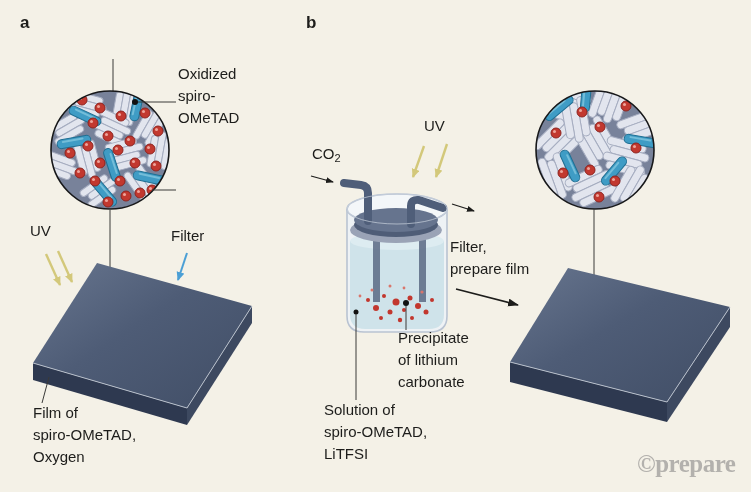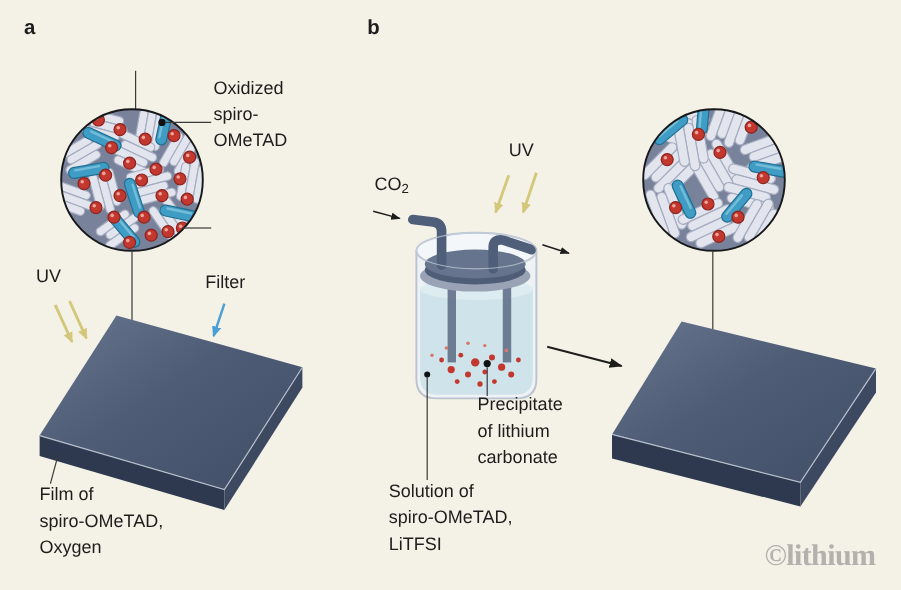--- a/index.html
+++ b/index.html
@@ -456,21 +456,23 @@
 OMeTAD</div>
   <div class="label" style="left:30px;top:220px">UV</div>
   <div class="label" style="left:171px;top:225px">Filter</div>
   <div class="label" style="left:33px;top:402px">Film of
 spiro-OMeTAD,
 Oxygen</div>
 
   <div class="label panel-letter" style="left:306px;top:12px">b</div>
   <div class="label" style="left:312px;top:143px"><span>CO</span><span class="sub">2</span></div>
   <div class="label" style="left:424px;top:115px">UV</div>
+  <div class="label" style="left:450px;top:236px">Filter,
+prepare film</div>
   <div class="label" style="left:398px;top:327px">Precipitate
 of lithium
 carbonate</div>
   <div class="label" style="left:324px;top:399px">Solution of
 spiro-OMeTAD,
 LiTFSI</div>
 
-  <div class="label credit" style="left:637px;top:453px">©lithium</div>
+  <div class="label credit" style="left:637px;top:453px">©prepare</div>
 </div>
 
 </body></html>

